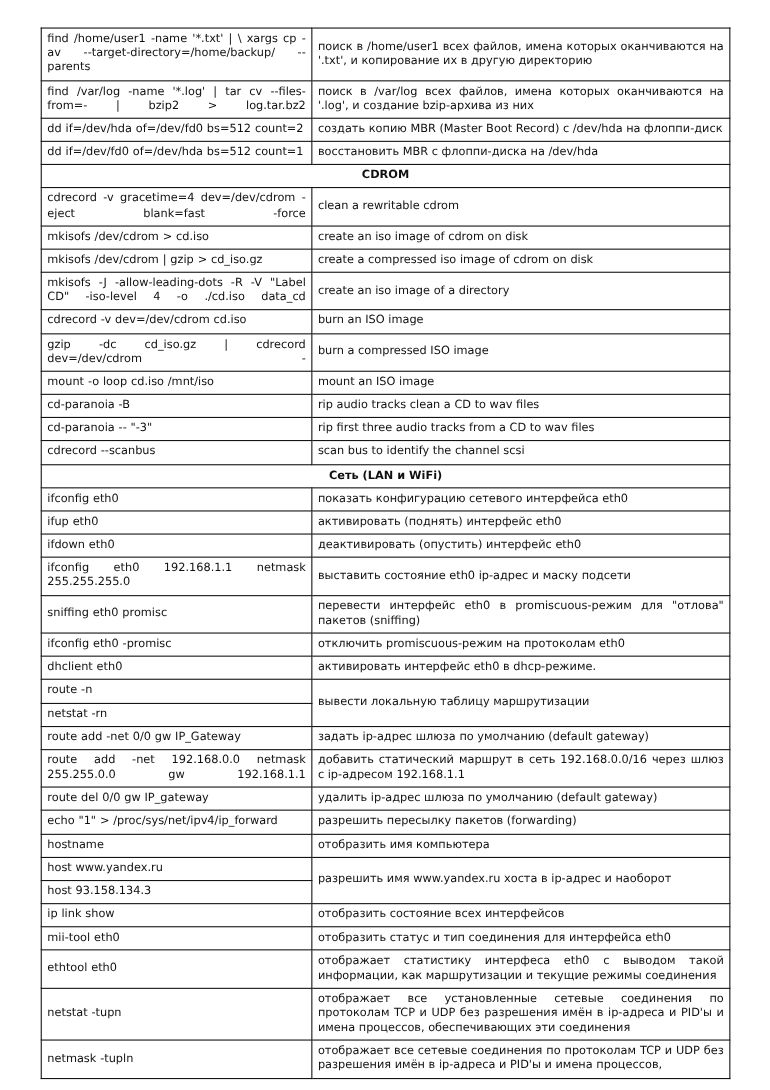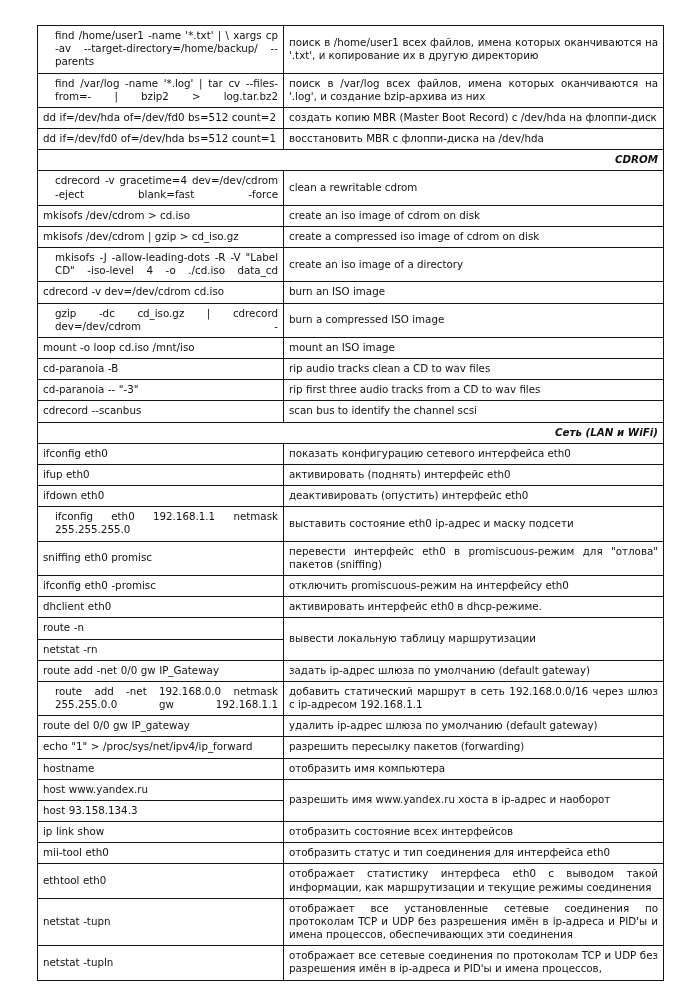--- a/index.html
+++ b/index.html
@@ -49,33 +49,31 @@
   }
   td.cmd span.inner { display: block; }
   td.desc {
     text-align: justify;
     text-justify: inter-word;
   }
   td.section {
     font-weight: bold;
     font-size: 10.6px;
     padding: 4px 5px 5px 5px;
-    text-align: right;
-    font-style: italic;
+    text-align: center;
   }
   
   td.cmd.just span.inner,
   td.desc.just {
     text-align: justify;
     text-align-last: left;
   }
   td.cmd.fulljust span.inner {
     text-align: justify;
     text-align-last: justify;
-    margin-left: 12px;
   }
 </style>
 </head>
 <body>
 
 <div id="page">
   <div id="sheet">
     <table class="cheatsheet">
       <colgroup>
         <col class="c-cmd">
@@ -199,21 +197,21 @@
           <tr>
             <td class="cmd just">
               <span class="inner">sniffing eth0 promisc</span>
             </td>
             <td class="desc just">перевести интерфейс eth0 в promiscuous-режим для "отлова" пакетов (sniffing)</td>
           </tr>
           <tr>
             <td class="cmd just">
               <span class="inner">ifconfig eth0 -promisc</span>
             </td>
-            <td class="desc just">отключить promiscuous-режим на интерфейсу eth0</td>
+            <td class="desc just">отключить promiscuous-режим на протоколам eth0</td>
           </tr>
           <tr>
             <td class="cmd just">
               <span class="inner">dhclient eth0</span>
             </td>
             <td class="desc just">активировать интерфейс eth0 в dhcp-режиме.</td>
           </tr>
           <tr>
             <td class="cmd just">
               <span class="inner">route -n</span>
@@ -285,20 +283,20 @@
             <td class="desc just">отображает статистику интерфеса eth0 с выводом такой информации, как маршрутизации и текущие режимы соединения</td>
           </tr>
           <tr>
             <td class="cmd just">
               <span class="inner">netstat -tupn</span>
             </td>
             <td class="desc just">отображает все установленные сетевые соединения по протоколам TCP и UDP без разрешения имён в ip-адреса и PID'ы и имена процессов, обеспечивающих эти соединения</td>
           </tr>
           <tr>
             <td class="cmd just">
-              <span class="inner">netstat -tupln</span>
+              <span class="inner">netmask -tupln</span>
             </td>
             <td class="desc just">отображает все сетевые соединения по протоколам TCP и UDP без разрешения имён в ip-адреса и PID'ы и имена процессов,</td>
           </tr>
         </tbody>
     </table>
   </div>
 </div>
 
 </body></html>

